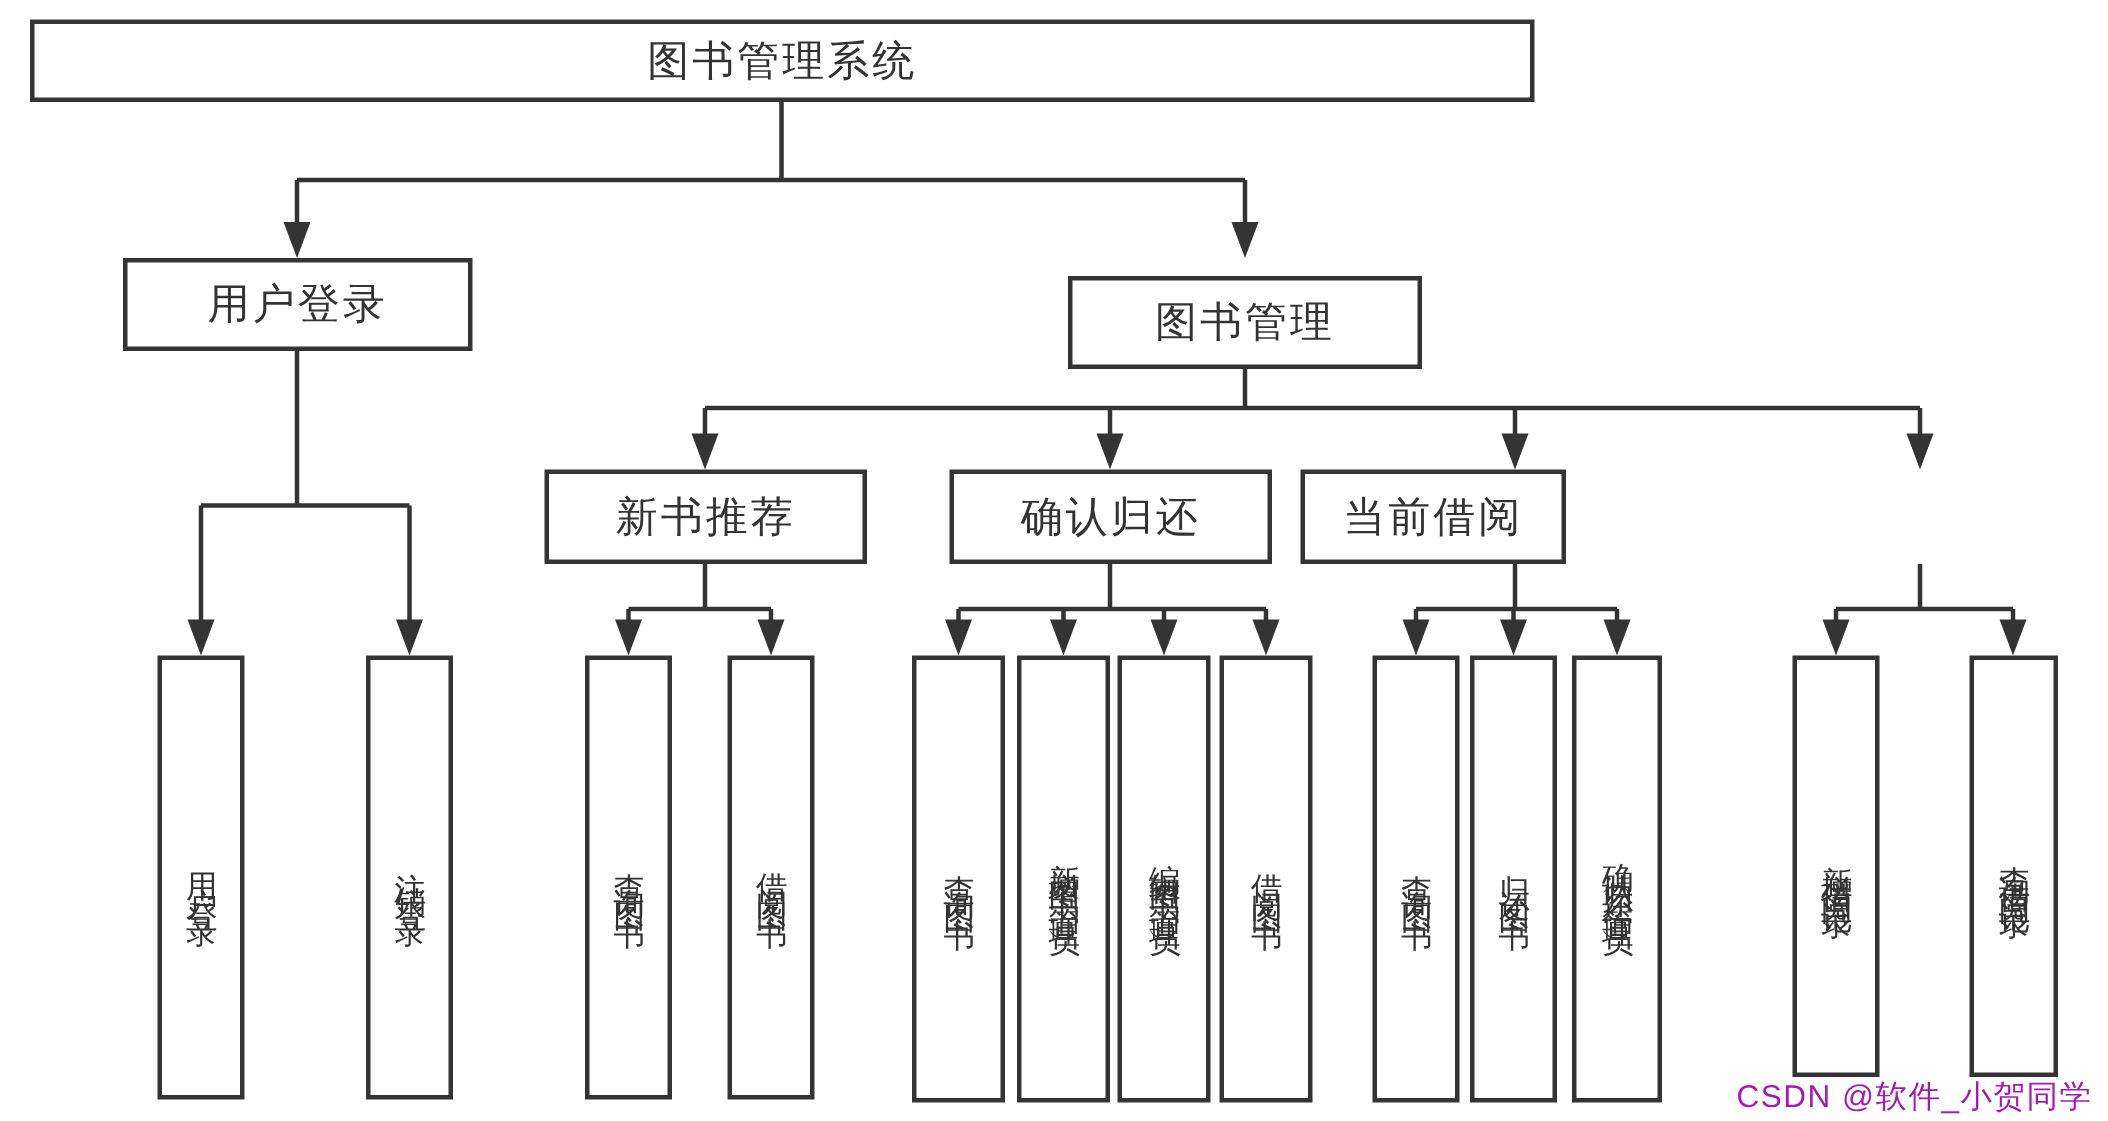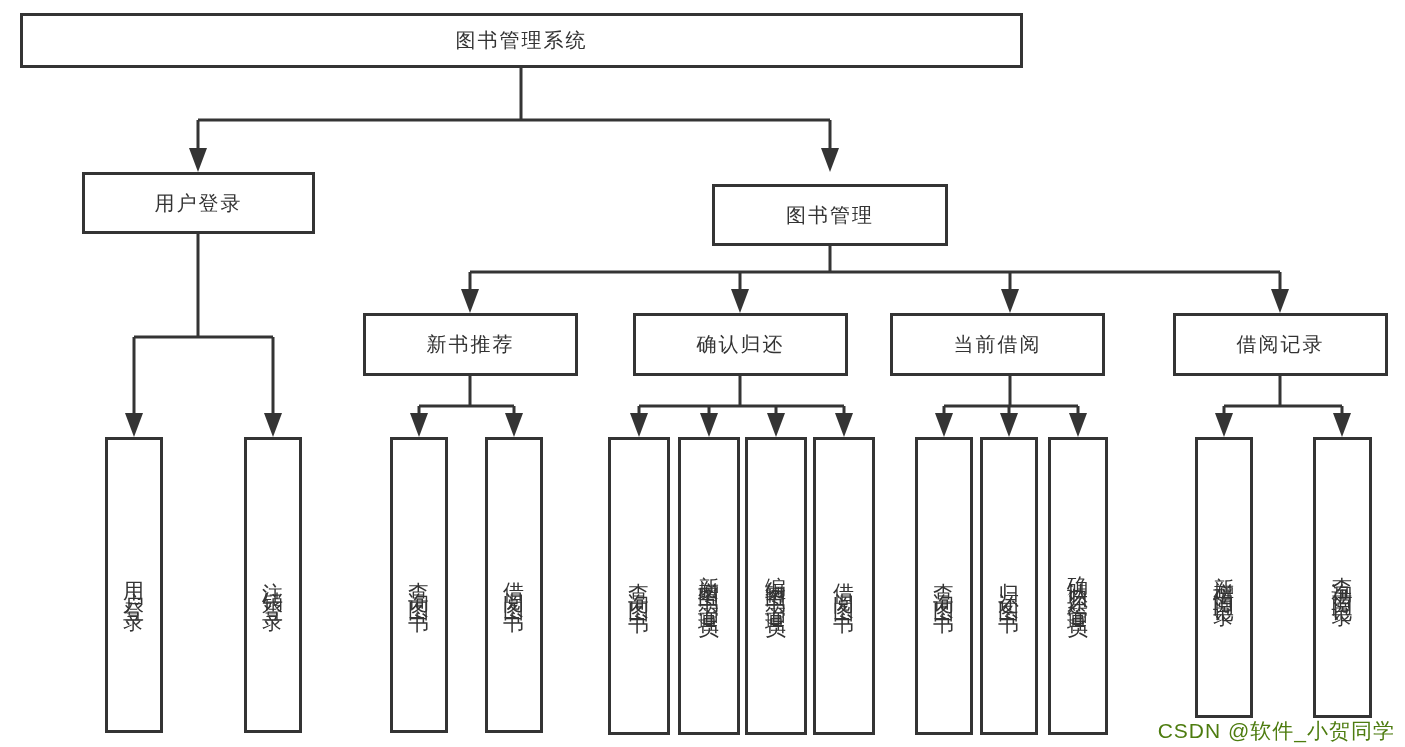--- a/index.html
+++ b/index.html
@@ -16,35 +16,35 @@
   .node {
     position: absolute;
     box-sizing: border-box;
     background: #ffffff;
     border: 3px solid #343434;
     display: flex;
     align-items: center;
     justify-content: center;
     color: #333333;
   }
-  .h { font-size: 20px; letter-spacing: 2px; white-space: nowrap; }
+  .h { font-size: 28px; letter-spacing: 2px; white-space: nowrap; }
   .v {
     writing-mode: vertical-rl;
     text-orientation: mixed;
     font-size: 21px;
     letter-spacing: 10px;
     line-height: 1;
   }
   .v.long { letter-spacing: 6px; }
   .watermark {
     position: absolute;
     right: 10px;
     bottom: 2px;
     font-size: 21px;
-    color: #4d7c0f;
+    color: #a21caf;
     letter-spacing: 1px;
     mix-blend-mode: darken;
     white-space: nowrap;
   }
 </style>
 </head>
 <body>
 
 <div class="canvas">
 
@@ -88,22 +88,21 @@
     </g>
   </svg>
 
   <div class="node h" style="left:20px; top:13px; width:1003px; height:55px;">图书管理系统</div>
 
   <div class="node h" style="left:82px; top:172px; width:233px; height:62px;">用户登录</div>
   <div class="node h" style="left:712px; top:184px; width:236px; height:62px;">图书管理</div>
 
   <div class="node h" style="left:363px; top:313px; width:215px; height:63px;">新书推荐</div>
   <div class="node h" style="left:633px; top:313px; width:215px; height:63px;">确认归还</div>
-  <div class="node h" style="left:890px; top:313px; width:215px; height:63px;">当前借阅</div>
-  <div class="node h" style="left:1173px; top:313px; width:215px; height:63px;">借阅记录</div>
+  <div class="node h" style="left:867px; top:313px; width:177px; height:63px;">当前借阅</div>
 
   <div class="node v" style="left:105px; top:437px; width:58px; height:296px;">用户登录</div>
   <div class="node v" style="left:244px; top:437px; width:58px; height:296px;">注销登录</div>
 
   <div class="node v" style="left:390px; top:437px; width:58px; height:296px;">查询图书</div>
   <div class="node v" style="left:485px; top:437px; width:58px; height:296px;">借阅图书</div>
 
   <div class="node v" style="left:608px; top:437px; width:62px; height:298px;">查询图书</div>
   <div class="node v long" style="left:678px; top:437px; width:62px; height:298px;">新增图书（管理员）</div>
   <div class="node v long" style="left:745px; top:437px; width:62px; height:298px;">编辑图书（管理员）</div>

